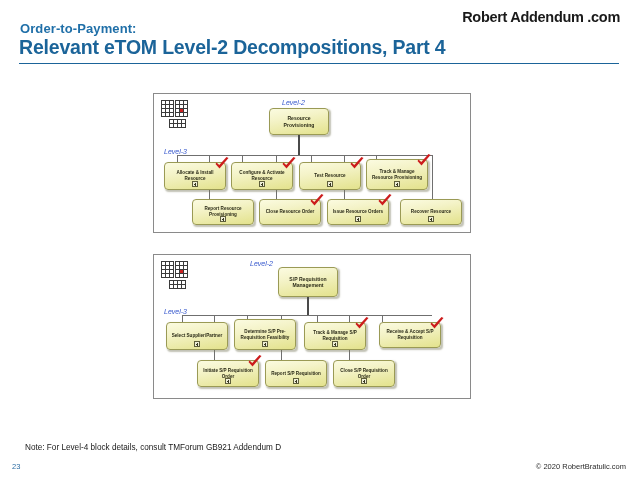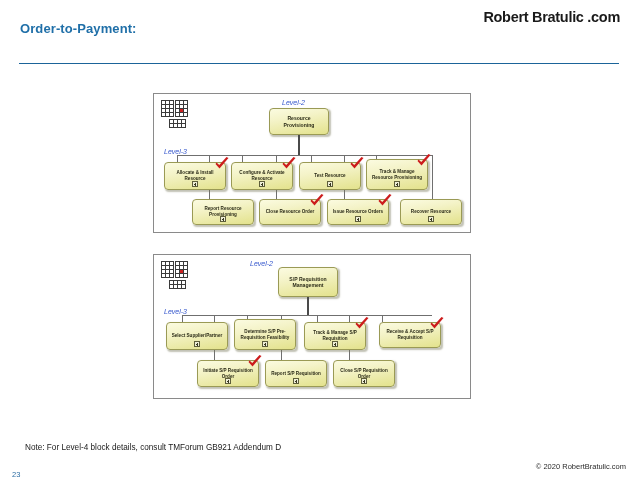--- a/index.html
+++ b/index.html
@@ -156,36 +156,36 @@
     left: 25px; top: 443px;
     font-size: 8.2px;
     color: #1a1a1a;
     white-space: nowrap;
   }
   #pageno {
     position: absolute;
     left: 12px; top: 462px;
     font-size: 7.5px;
     color: #2b6ca3;
-    margin-top: 8px;
   }
   #copyright {
     position: absolute;
     right: 12px; top: 462px;
     font-size: 7.5px;
     color: #2b2b2b;
     white-space: nowrap;
   }
 </style>
 </head>
 <body>
 
 <div id="header">
-  <div id="brand">Robert Bratulic .com</div>
+  <div id="brand">Robert Addendum .com</div>
   <div id="kicker">Order-to-Payment:</div>
+  <div id="title">Relevant eTOM Level-2 Decompositions, Part 4</div>
   <div id="headerRule"></div>
 </div>
 
 <div id="diagram1" class="diagram">
 
   <div class="map-icon">
     <div class="map-row" style="left:0;top:0;">
       <div class="map-blk">
         <div class="map-col">
             <div class="map-cell"></div>

